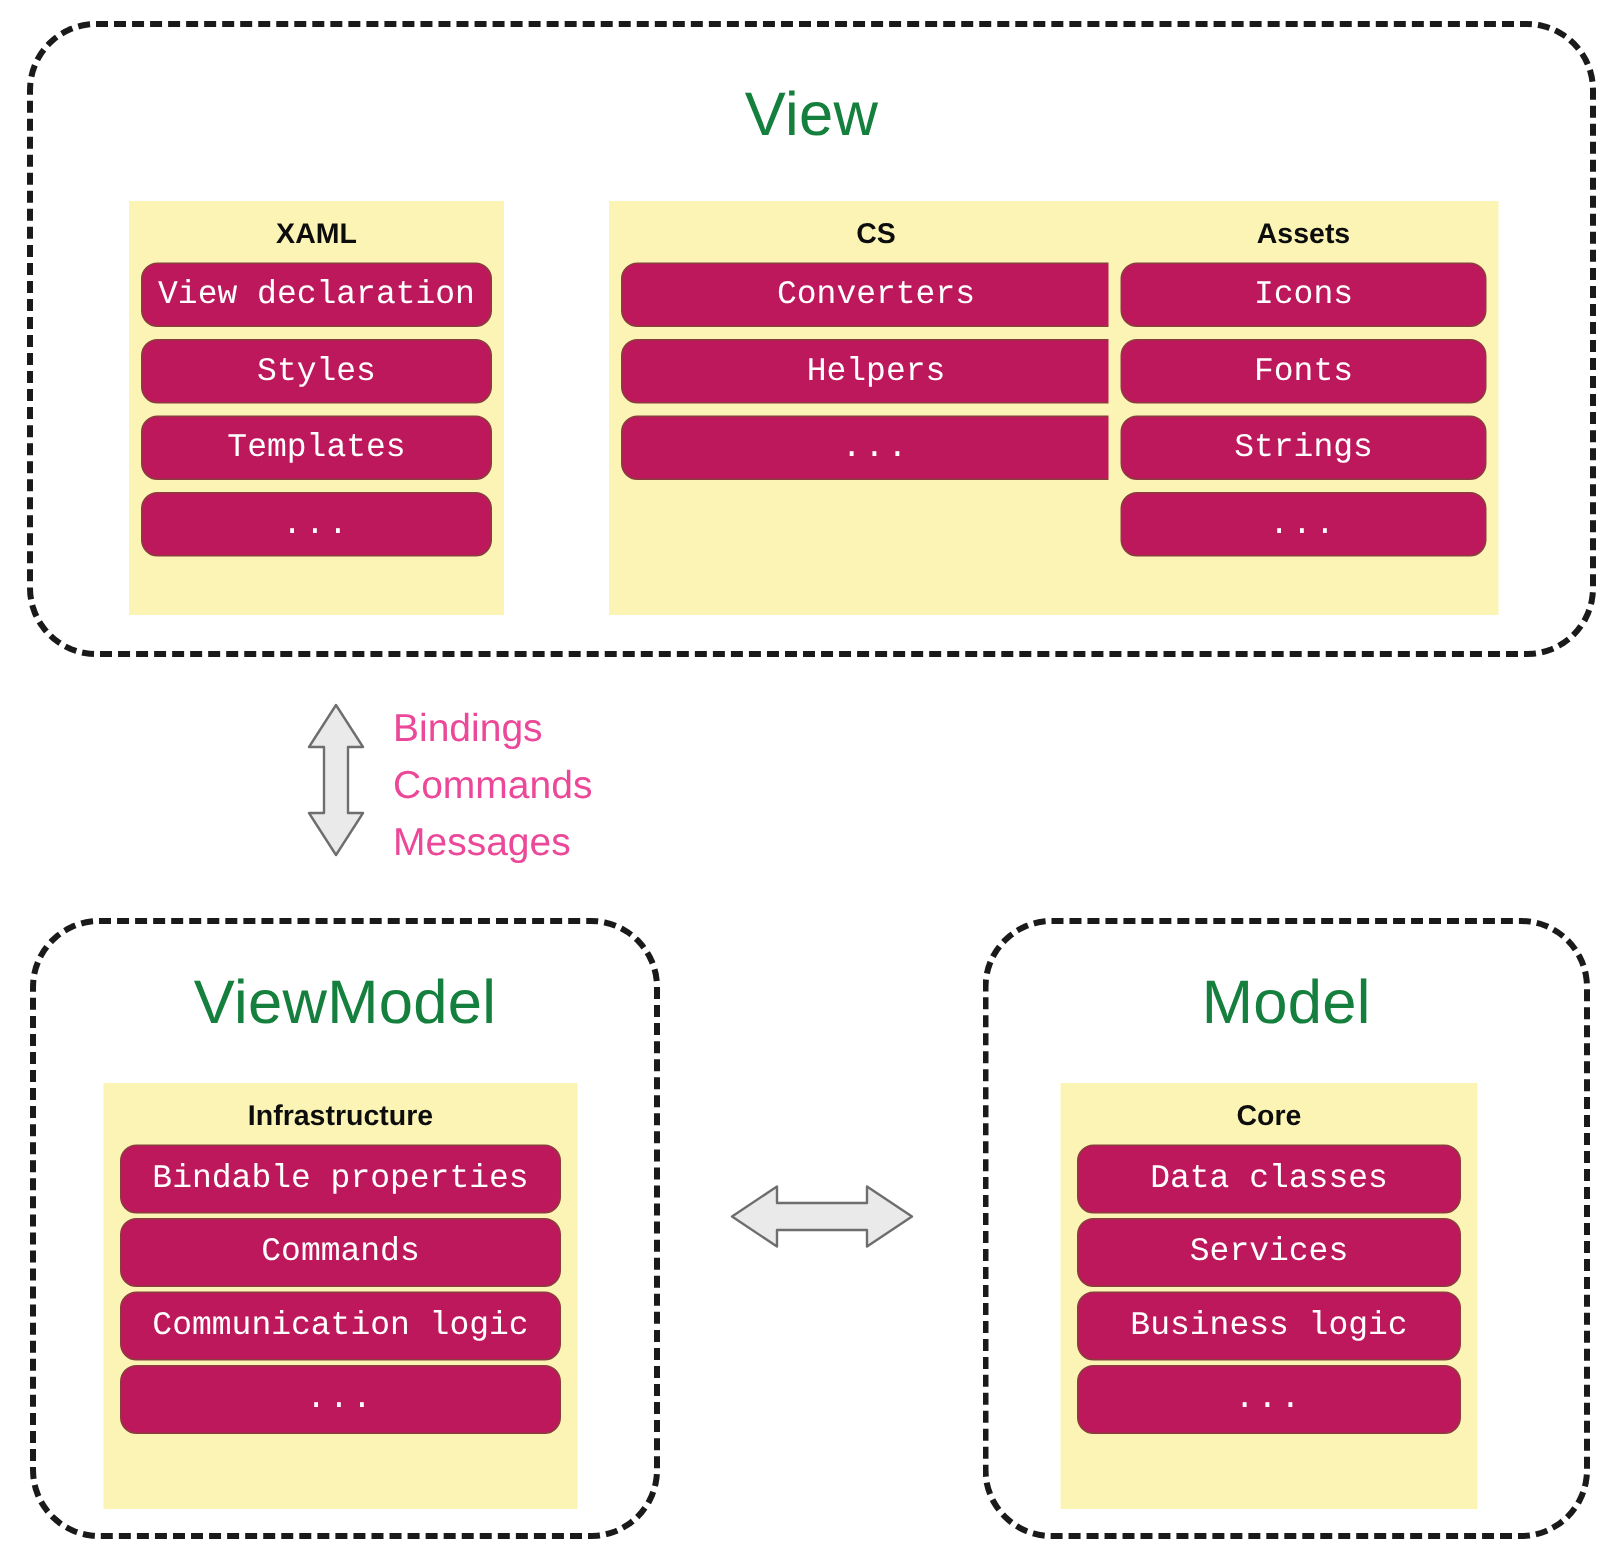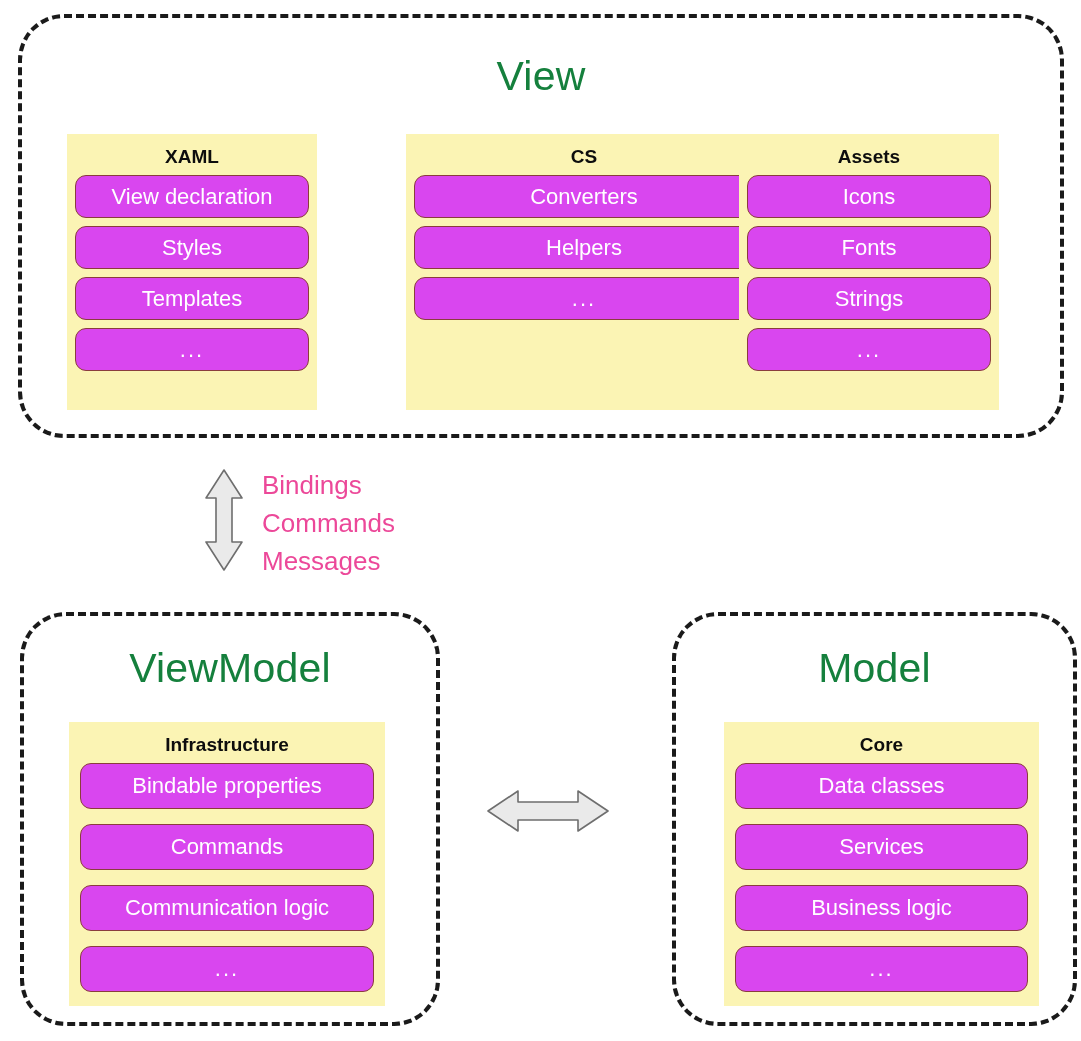--- a/index.html
+++ b/index.html
@@ -29,21 +29,21 @@
     right: 0;
     text-align: center;
     color: #15803d;
     font-weight: 400;
     letter-spacing: 0.2px;
     white-space: nowrap;
   }
 
   #view-layer   { left: 18px;  top: 14px;  width: 1046px; height: 424px; }
   #vm-layer     { left: 20px;  top: 612px; width: 420px;  height: 414px; }
-  #model-layer  { left: 672px; top: 612px; width: 405px;  height: 414px; }
+  #model-layer  { left: 655px; top: 612px; width: 405px;  height: 414px; }
 
   #view-layer  .layer-title { top: 34px;  font-size: 41px; line-height: 48px; }
   #vm-layer    .layer-title { top: 28px;  font-size: 41px; line-height: 48px; }
   #model-layer .layer-title { top: 28px;  font-size: 41px; line-height: 48px; }
 
   
   .group-panel {
     position: absolute;
     background: #fbf4b4;
     box-sizing: border-box;
@@ -58,56 +58,57 @@
     padding-top: 12px;
     padding-bottom: 7px;
   }
 
   
   .items {
     display: flex;
     flex-direction: column;
   }
   .item {
-    background: #d946ef;
+    background: #be185d;
     border: 1.5px solid #8a3d3d;
     border-radius: 11px;
     color: #ffffff;
     font-size: 22px;
     line-height: 1;
     display: flex;
     align-items: center;
     justify-content: center;
     box-sizing: border-box;
     white-space: nowrap;
+    font-family: Liberation Mono, monospace;
   }
   .item.ellipsis {
     font-size: 22px;
     letter-spacing: 2px;
   }
 
   
   #view-layer .group-panel { top: 116px; height: 276px; }
   #view-layer .items { padding: 0 8px 0 8px; gap: 8px; }
   #view-layer .item { height: 43px; }
 
-  #panel-xaml   { left: 45px;  width: 250px; }
+  #panel-xaml   { left: 64px;  width: 250px; }
   #panel-cs     { left: 384px; width: 356px; }
   #panel-assets { left: 717px; width: 260px; }
 
   
   #vm-layer .group-panel,
   #model-layer .group-panel { top: 106px; height: 284px; }
   #vm-layer .items,
-  #model-layer .items { padding: 0 11px; gap: 15px; }
+  #model-layer .items { padding: 0 11px; gap: 3px; }
   #vm-layer .item,
   #model-layer .item { height: 46px; }
 
   #panel-infrastructure { left: 45px; width: 316px; }
-  #panel-core           { left: 48px; width: 315px; }
+  #panel-core           { left: 48px; width: 278px; }
 
   
   .arrow { position: absolute; }
   #arrow-vertical   { left: 203px; top: 468px; width: 42px;  height: 104px; }
   #arrow-horizontal { left: 486px; top: 788px; width: 124px; height: 46px; }
 
   .arrow-labels {
     position: absolute;
     left: 262px;
     top: 466px;

